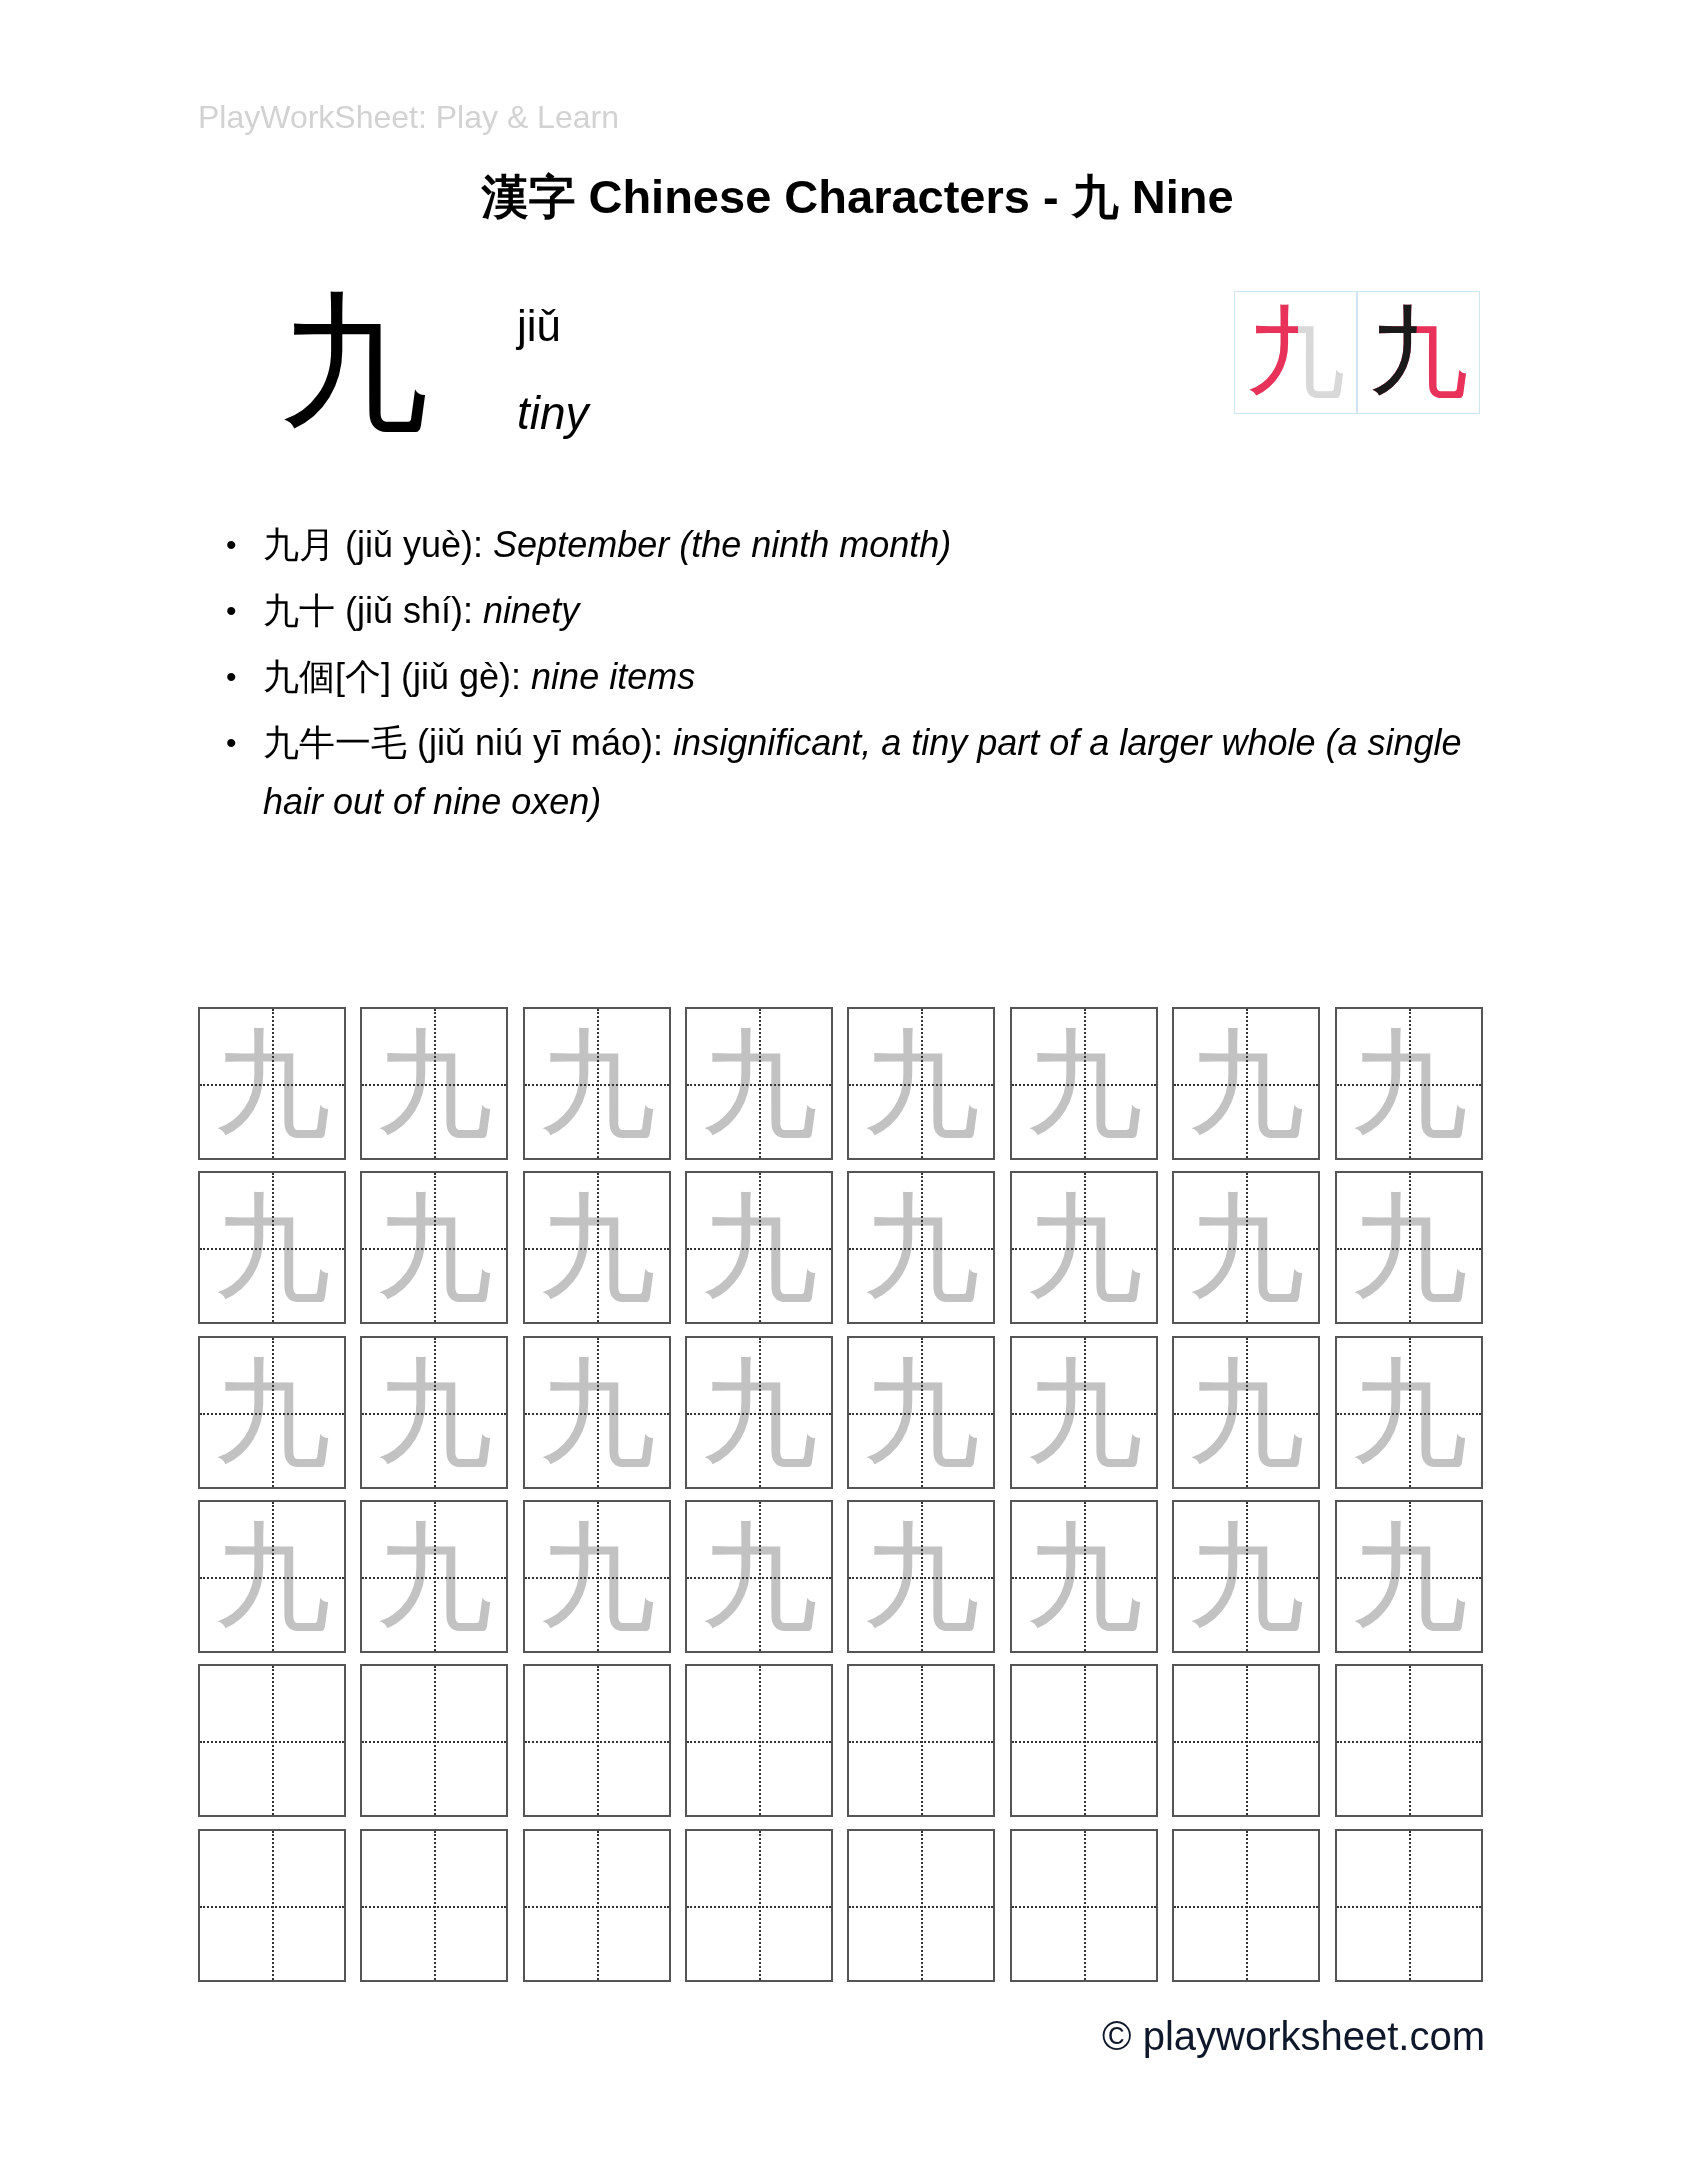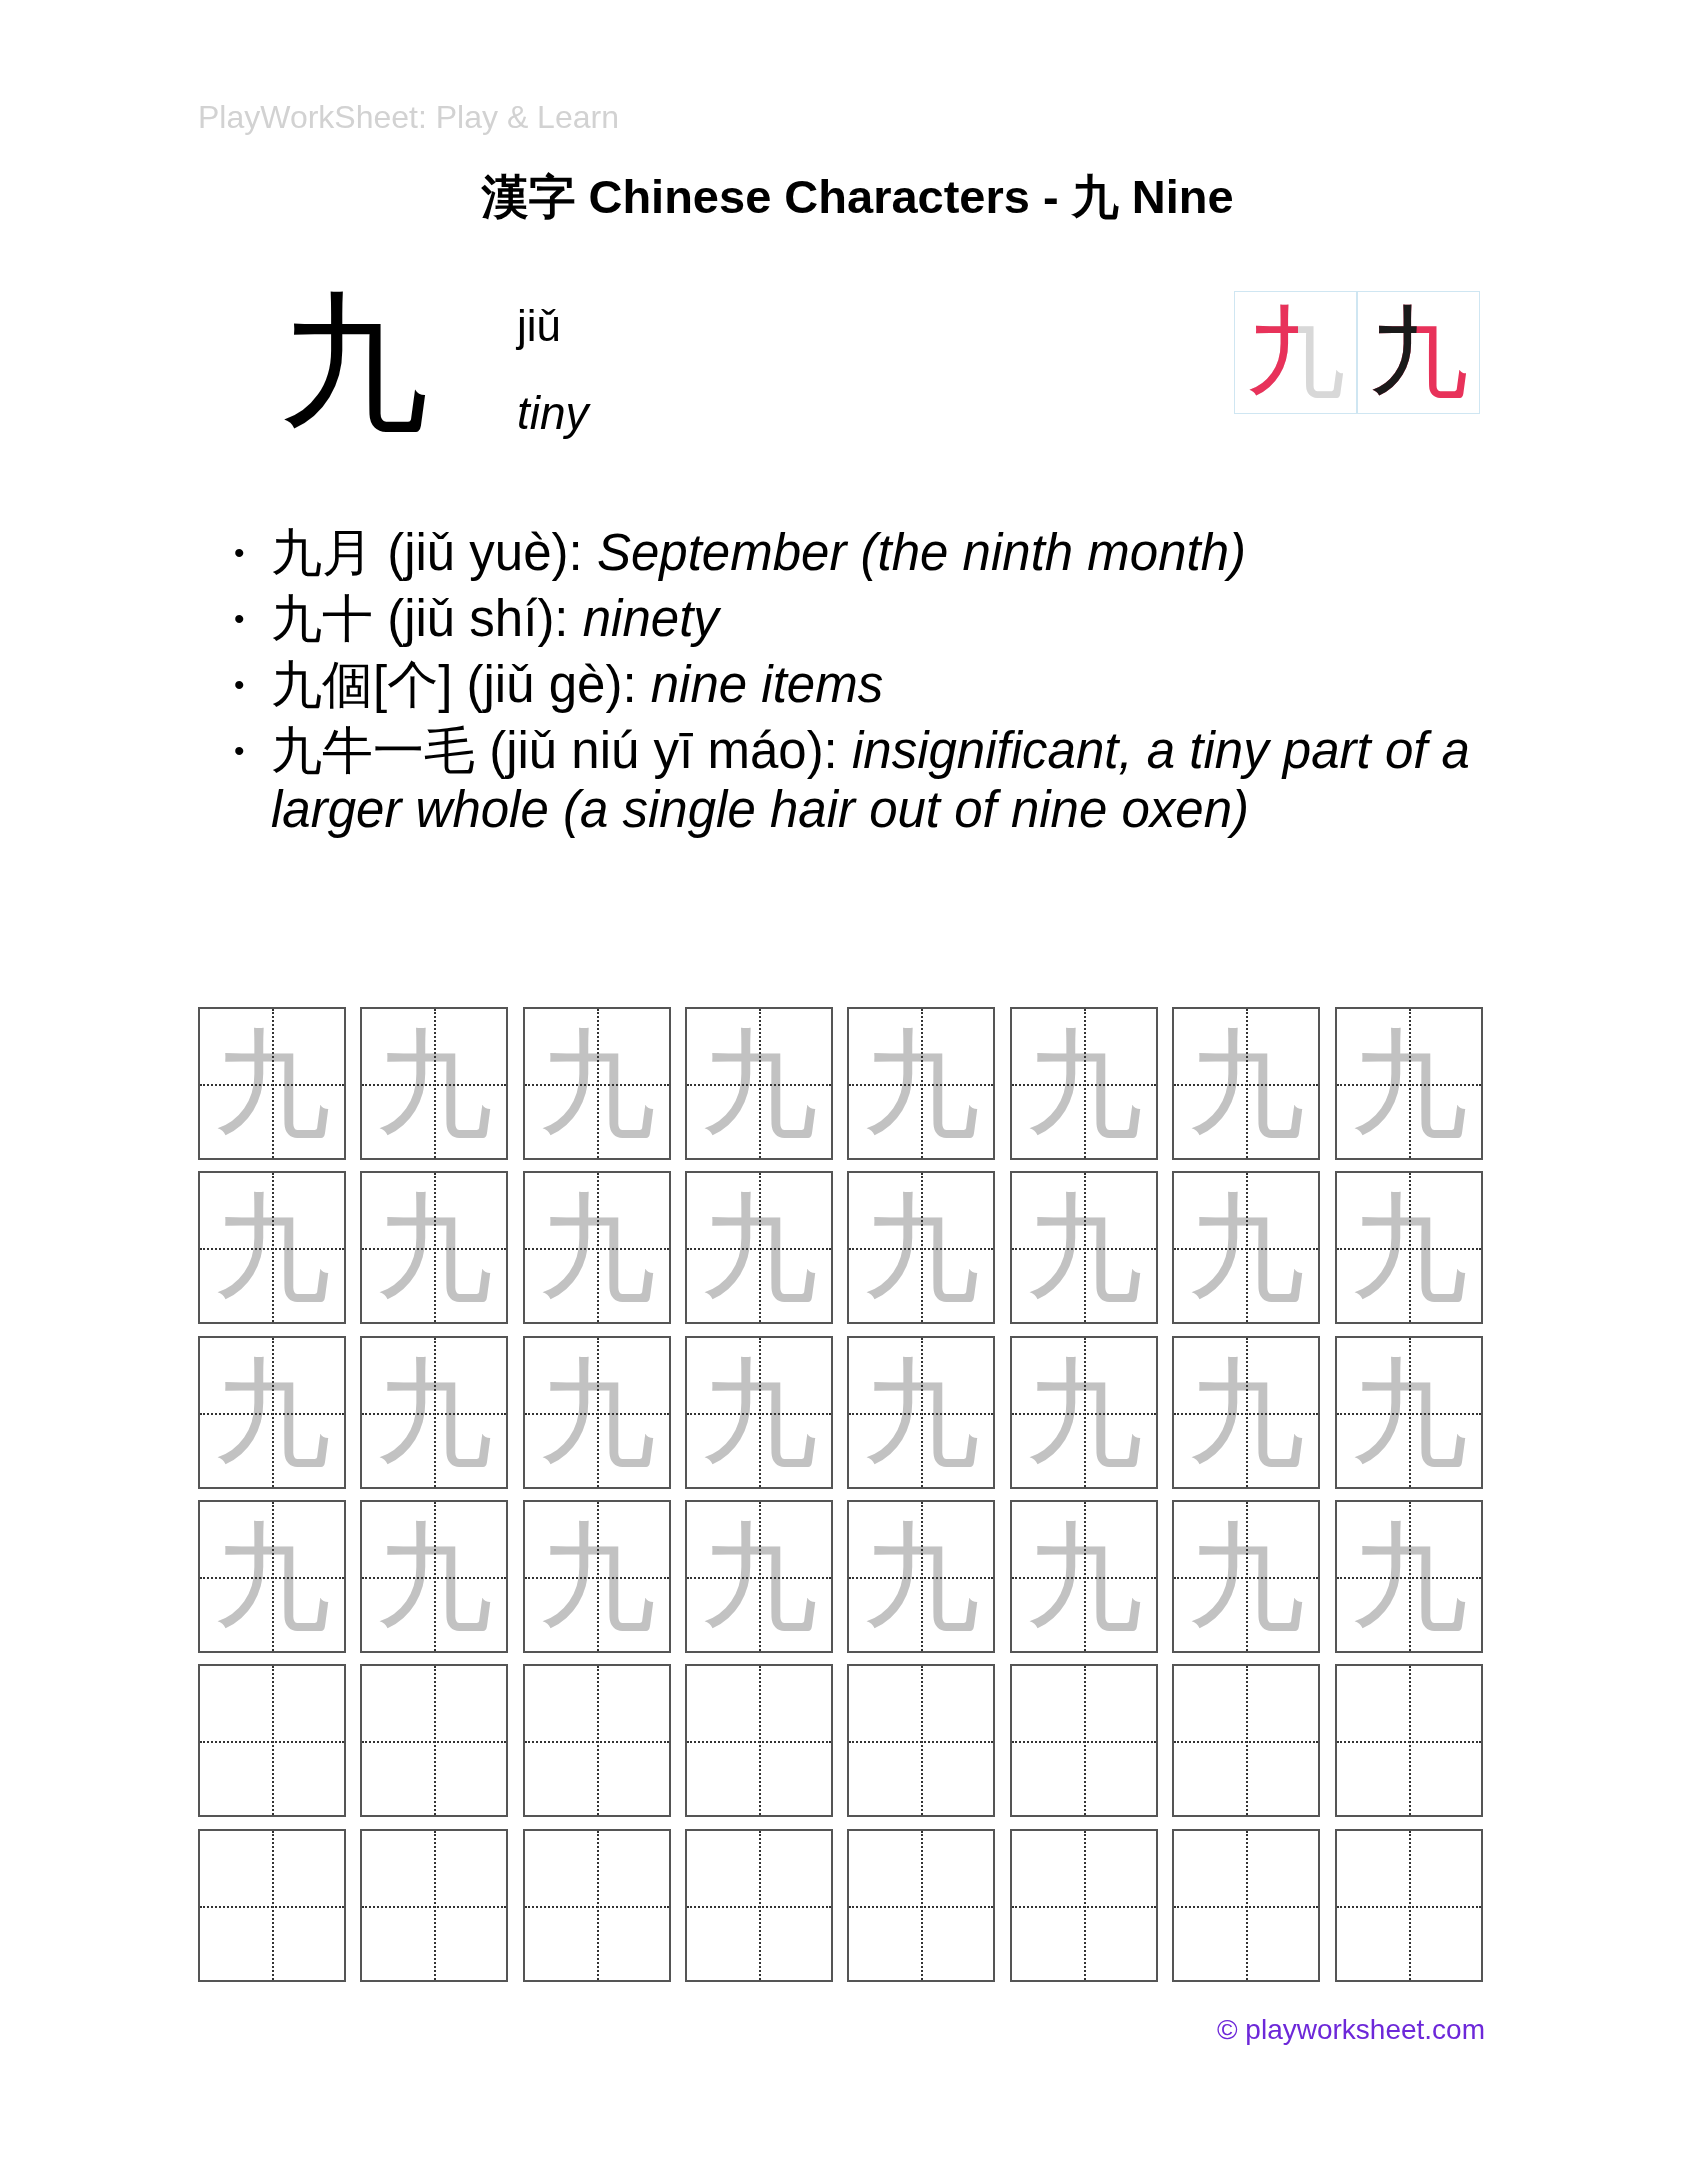--- a/index.html
+++ b/index.html
@@ -8,30 +8,30 @@
   #brand { left:198px; top:99px; font-size:32px; color:#d2d2d2; white-space:nowrap; }
   #title { left:0; width:1683px; top:166px; text-align:center; font-size:47px; font-weight:bold; white-space:nowrap;margin-left:16px; }
   #bigchar { left:279px; top:279px; font-size:149px; line-height:168px; font-family:"DejaVu Serif", serif; }
   #pinyin { left:517px; top:301px; font-size:44px; }
   #meaning { left:517px; top:386px; font-size:46px; font-style:italic; }
   #stroke { left:1234px; top:291px; display:flex; }
   .sbox { width:123px; height:123px; border:1px solid #cfe6f2; box-sizing:border-box; position:relative; font-size:99px; line-height:119px; text-align:center; font-family:"DejaVu Serif", serif; }
   .sbox .g { color:#d8d8d8; }
   .sbox .r { color:#e8325a; }
   .sbox .k { color:#1a1a1a; }
-  #vocab { left:220px; top:515px; width:1247px; margin:8px; padding:0; list-style:none; font-size:51px; }
+  #vocab { left:220px; top:515px; width:1247px; margin:0; padding:0; list-style:none; font-size:36px; }
   #vocab li { position:relative; padding-left:43px; line-height:59px; margin-bottom:7px; }
   #vocab li::before { content:"•"; position:absolute; left:6px; top:0; font-size:30px; }
   #vocab .def { font-style:italic; }
   #grid { left:198px; top:1007px; }
   .cell { position:absolute; width:148px; height:153px; box-sizing:border-box; border:2px solid #555; }
   .cell .vl { position:absolute; left:72px; top:0; bottom:0; border-left:2px dotted #333; }
   .cell .hl { position:absolute; top:75px; left:0; right:0; border-top:2px dotted #333; }
   .cell .ch { position:absolute; left:0; top:0; width:144px; height:149px; text-align:center; font-size:117px; line-height:149px; color:#c2c2c2; font-family:"DejaVu Serif", serif; }
-  #footer { right:198px; top:2014px; font-size:28px; color:#6d28d9; white-space:nowrap; }
+  #footer { right:198px; top:2014px; font-size:40px; color:#0f172a; white-space:nowrap; }
 </style>
 </head>
 <body>
 
 <div id="brand" class="abs">PlayWorkSheet: Play &amp; Learn</div>
 <div id="title" class="abs">漢字 Chinese Characters - 九 Nine</div>
 
 <div id="bigchar" class="abs">九</div>
 <div id="pinyin" class="abs">jiǔ</div>
 <div id="meaning" class="abs">tiny</div>

